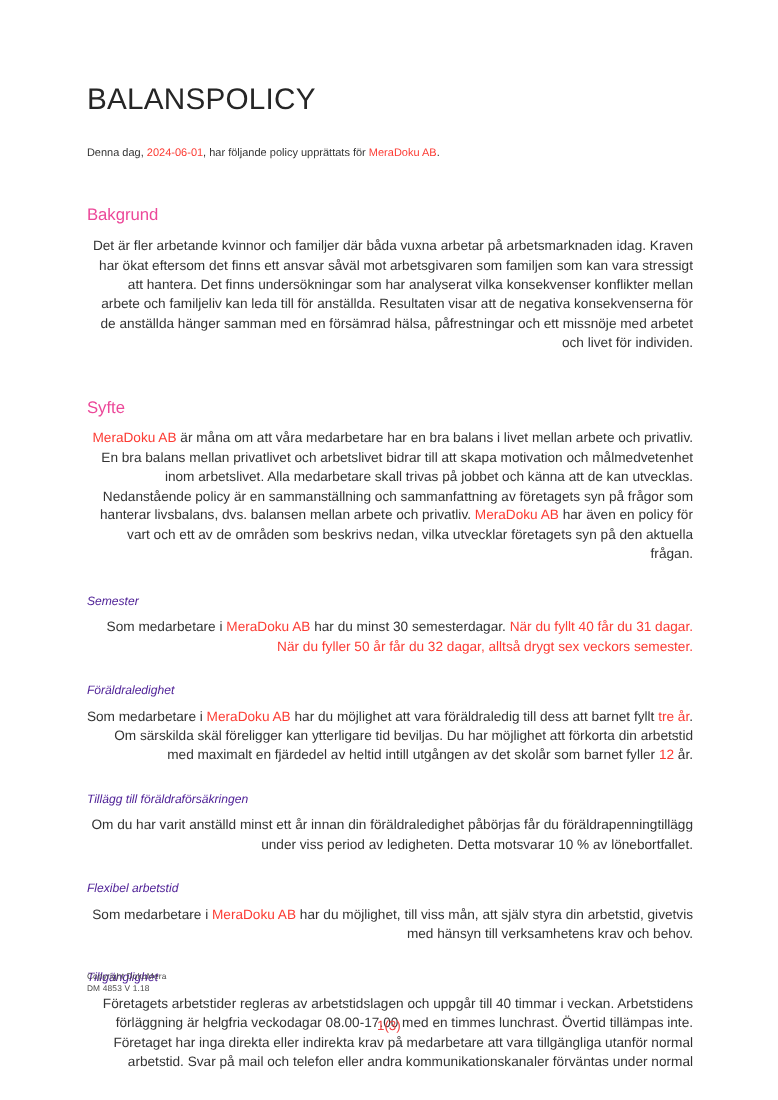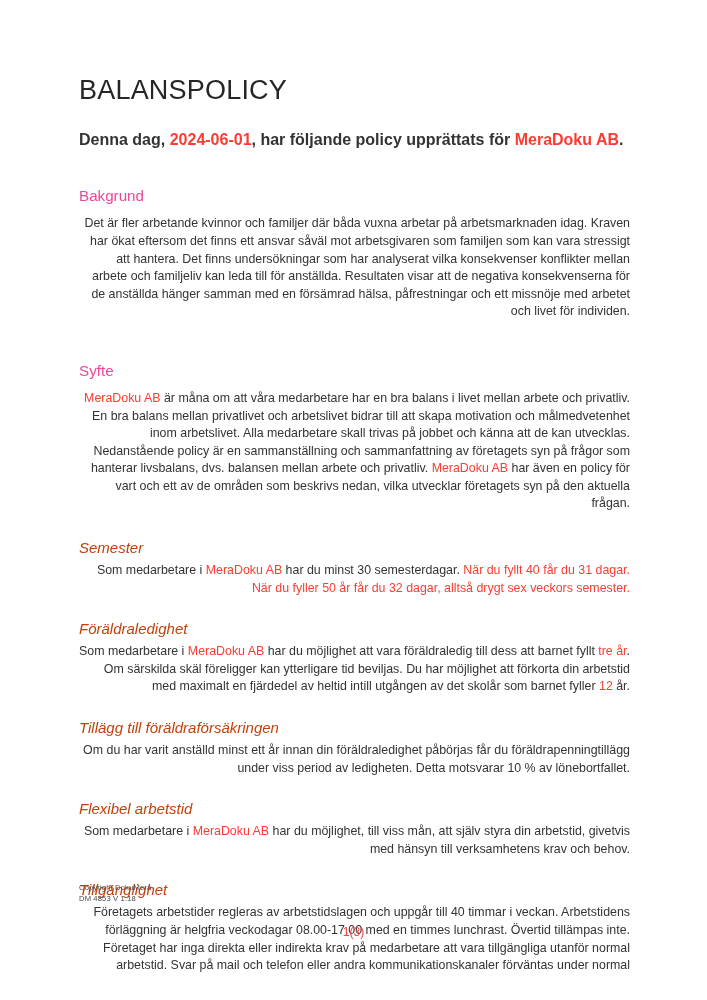--- a/index.html
+++ b/index.html
@@ -41,44 +41,43 @@
     font-weight: 400;
     letter-spacing: 0.2px;
     color: #262626;
     margin: 0 0 0 0;
     line-height: 1.05;
   }
 
   
   .intro-line {
     margin-top: 27px;
-    font-size: 16px;
+    font-size: 10px;
     line-height: 17px;
     color: #333333;
-    font-weight: bold;
   }
 
   
   .section-heading {
     font-size: 15.2px;
     font-weight: 400;
     color: #ec4899;
     line-height: 20px;
     margin: 0;
   }
   .sec-bakgrund   { margin-top: 38px; }
   .sec-syfte      { margin-top: 40px; }
   .sec-riktlinjer { margin-top: 44px; }
 
   
   .sub-heading {
-    font-size: 15px;
+    font-size: 11px;
     font-style: italic;
     font-weight: 400;
-    color: #c2410c;
+    color: #4c1d95;
     line-height: 17px;
     margin: 0;
   }
   .sub-first { margin-top: 26px; }
   .sub-next  { margin-top: 23px; }
 
   
   .body-par {
     font-size: 12.4px;
     line-height: 17.6px;

